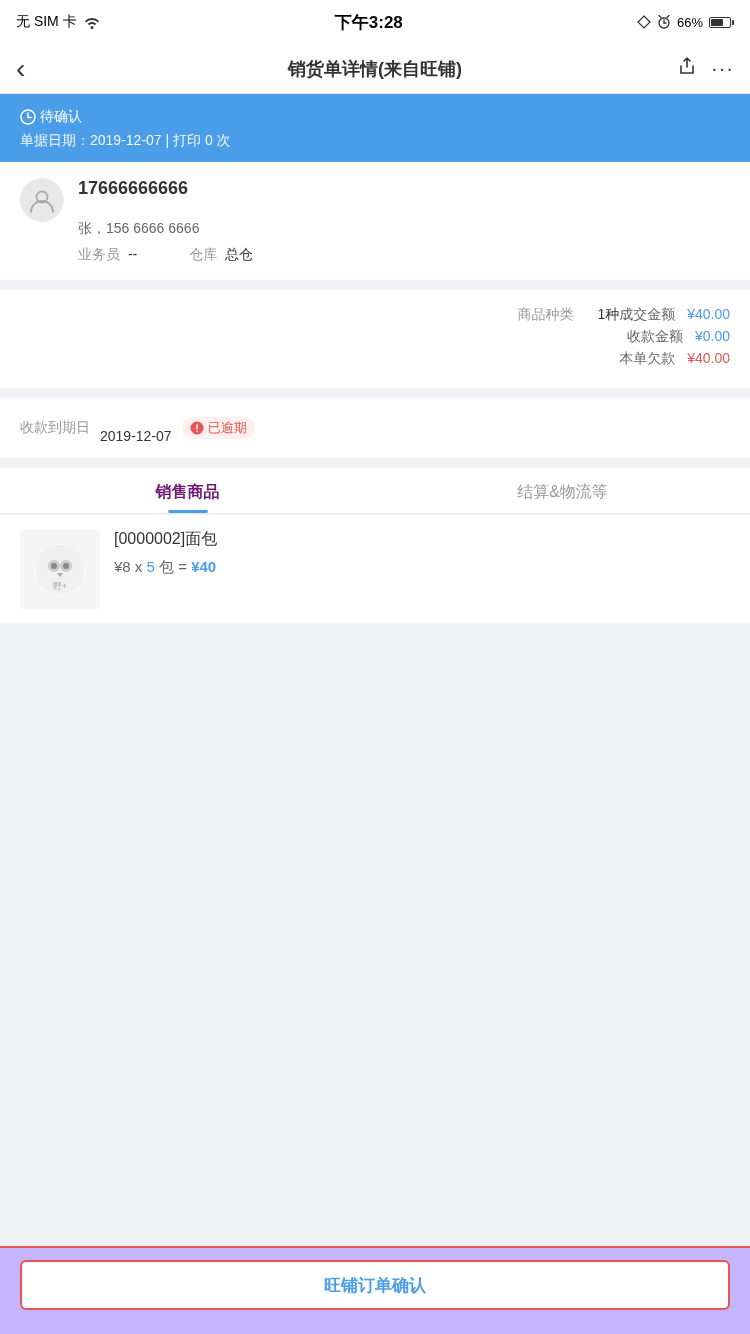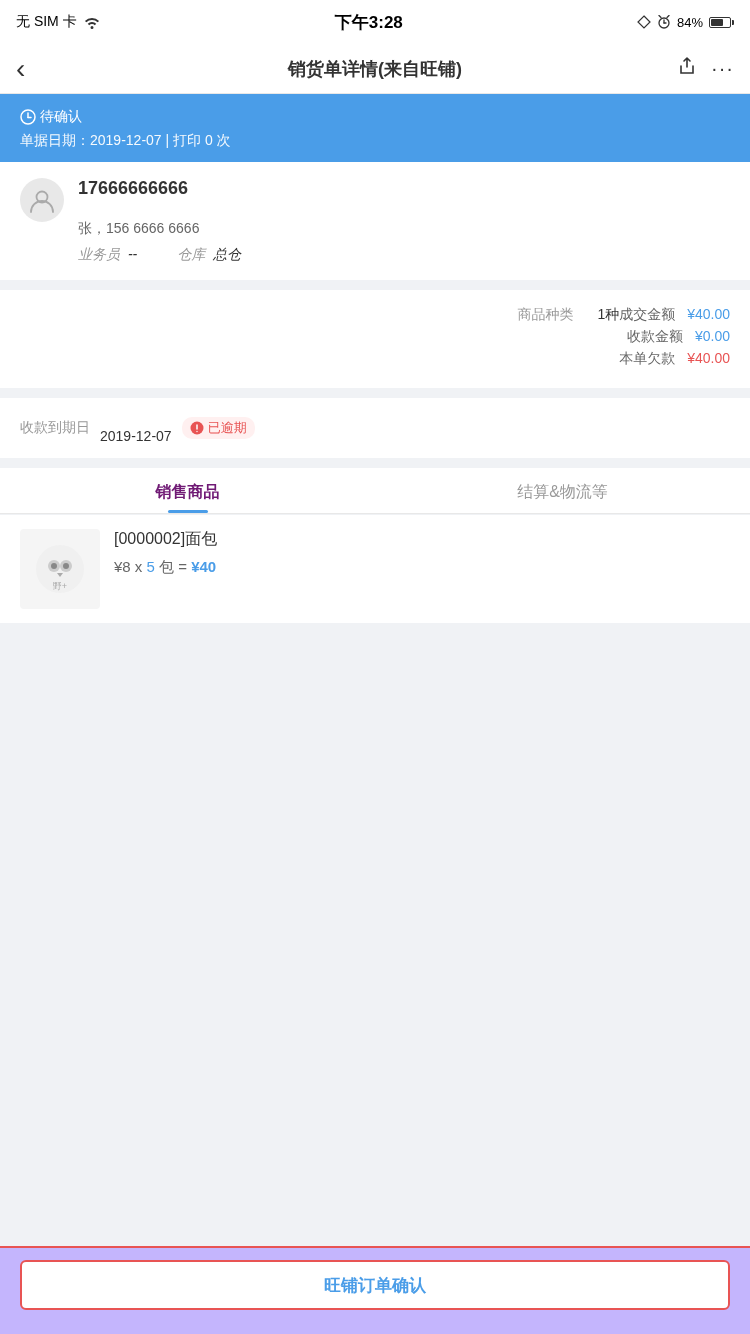--- a/index.html
+++ b/index.html
@@ -109,21 +109,21 @@
       border-radius: 50%;
       background: #e8e8e8;
       display: flex;
       align-items: center;
       justify-content: center;
       flex-shrink: 0;
     }
     .customer-info { flex: 1; }
     .customer-phone { font-size: 18px; font-weight: 600; color: #333; margin-bottom: 21px; }
     .customer-name { font-size: 14px; color: #666; margin-bottom: 8px; }
-    .customer-meta { display: flex; gap: 40px; font-size: 14px; color: #666; font-style: italic; }
+    .customer-meta { display: flex; gap: 52px; font-size: 14px; color: #666; }
     .meta-item span.label { color: #999; margin-right: 4px; }
     .meta-item span.value { color: #333; }
 
     
     .summary-row {
       display: flex;
       justify-content: flex-end;
       align-items: flex-start;
       padding: 4px 0;
     }
@@ -289,21 +289,21 @@
   <div class="status-right">
     <svg width="14" height="14" viewBox="0 0 14 14" fill="none">
       <path d="M7 1L13 7 7 13 1 7z" stroke="#333" stroke-width="1.2" fill="none"></path>
     </svg>
     <svg width="14" height="14" viewBox="0 0 14 14">
       <circle cx="7" cy="8" r="5" stroke="#333" stroke-width="1.3" fill="none"></circle>
       <line x1="7" y1="5" x2="7" y2="8" stroke="#333" stroke-width="1.3" stroke-linecap="round"></line>
       <line x1="7" y1="8" x2="9" y2="8" stroke="#333" stroke-width="1.3" stroke-linecap="round"></line>
       <path d="M4 2.5L2 0.5M10 2.5L12 0.5" stroke="#333" stroke-width="1.3" stroke-linecap="round"></path>
     </svg>
-    <span style="font-size:13px;">84%</span>
+    <span style="font-size:13px;">66%</span>
     <div class="battery">
       <div class="battery-body">
         <div class="battery-fill"></div>
       </div>
       <div class="battery-tip"></div>
     </div>
   </div>
 </div>
 
 <div class="nav-bar">

